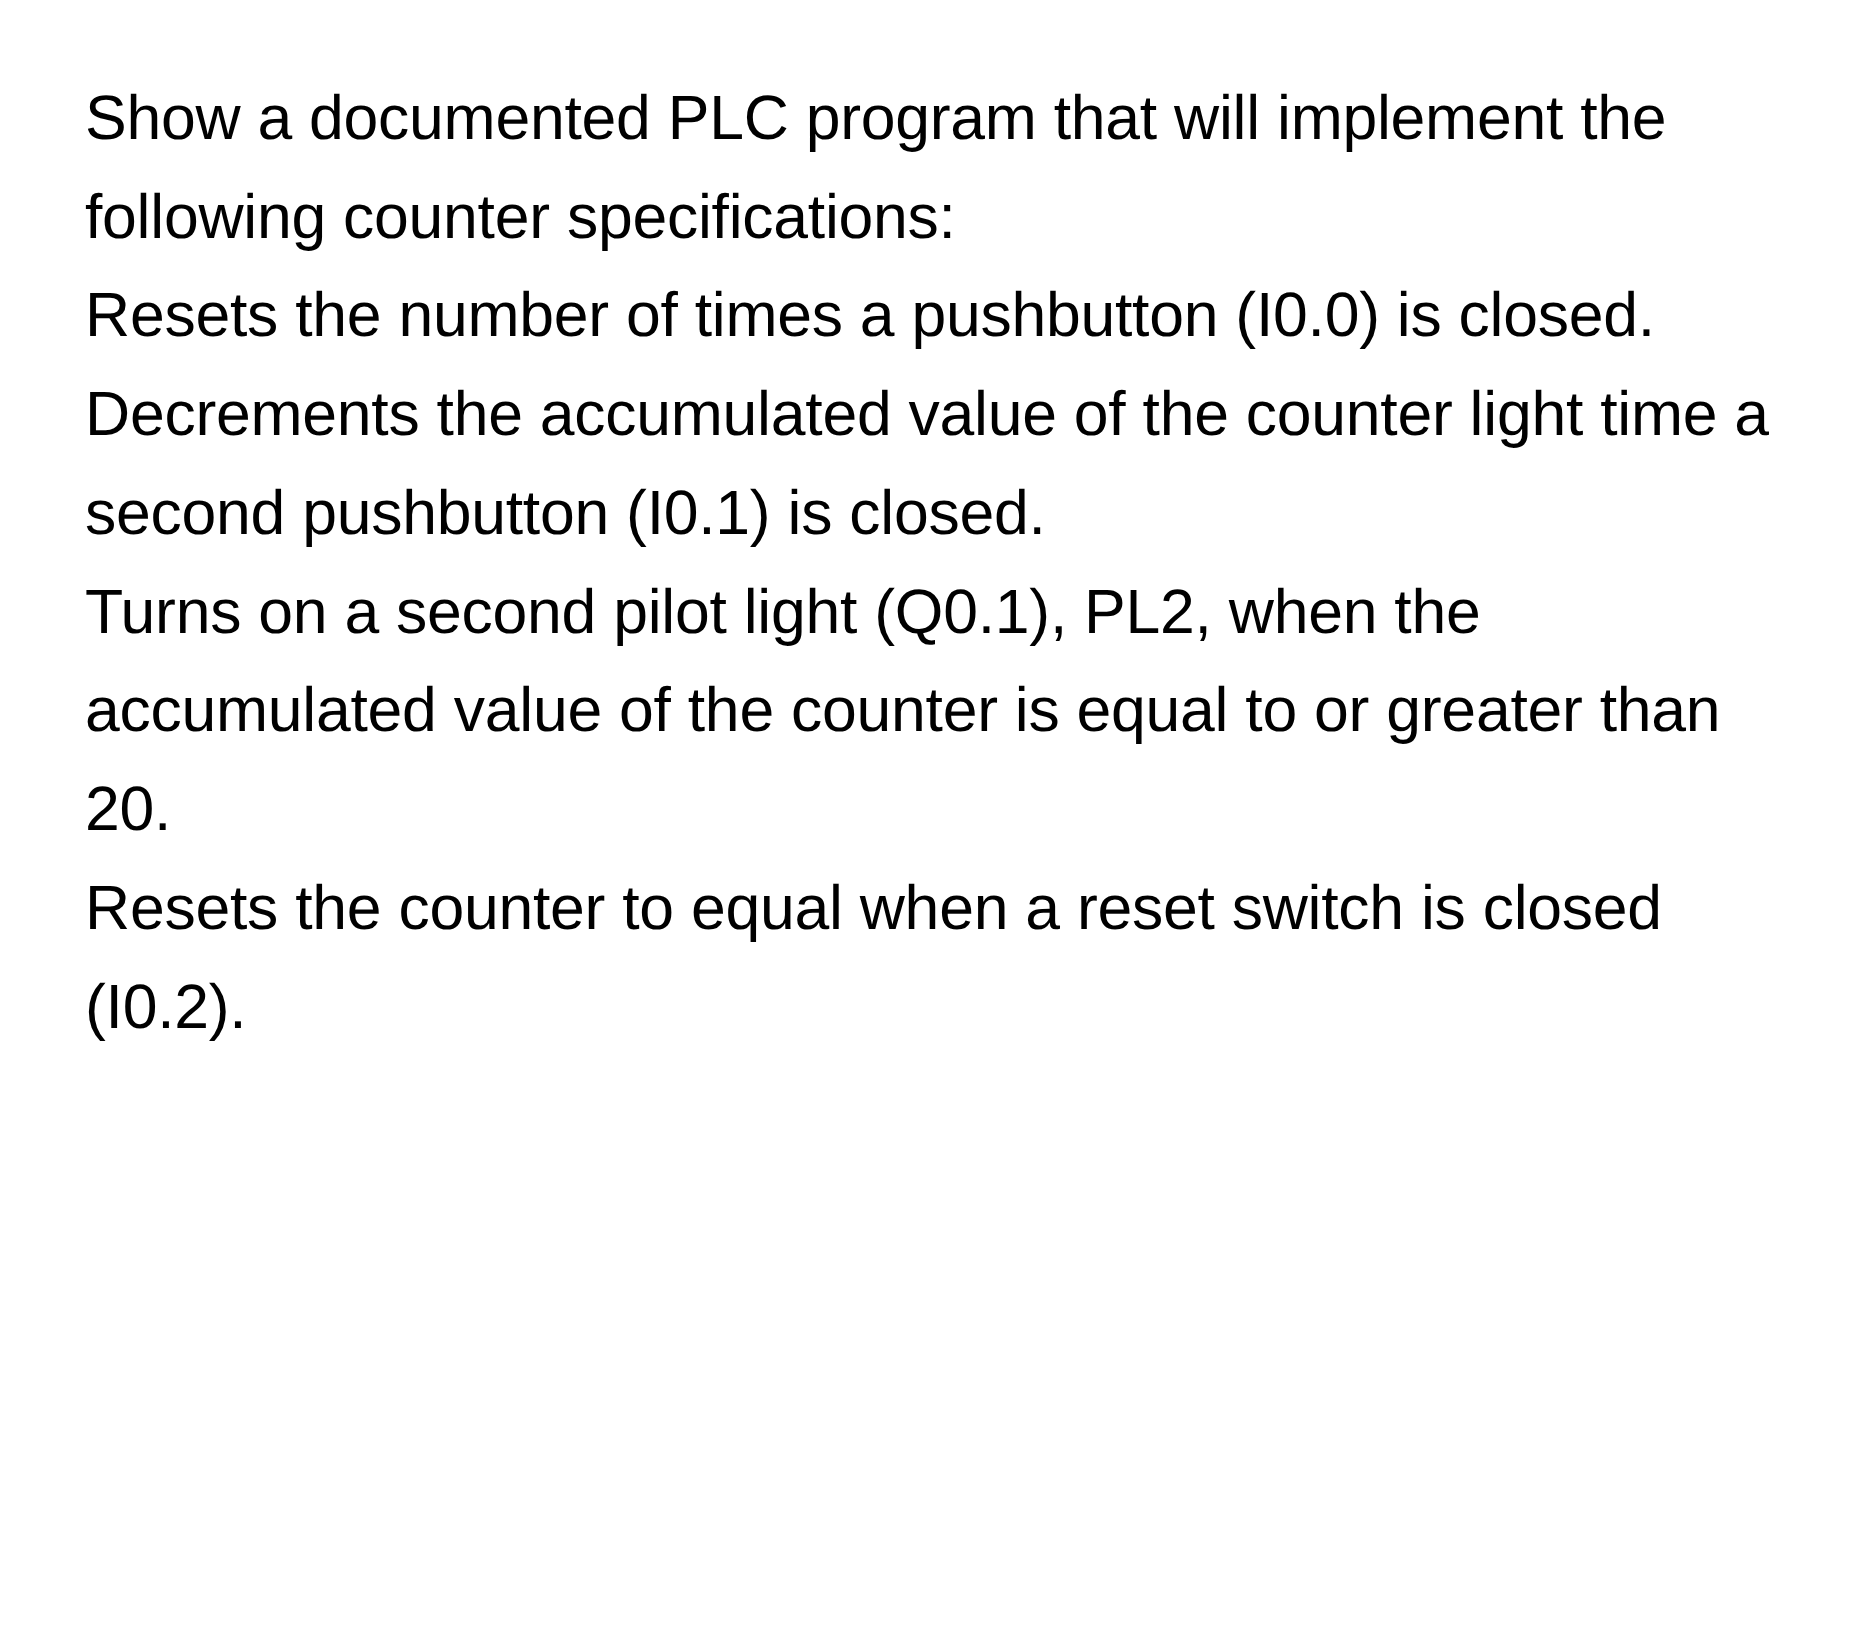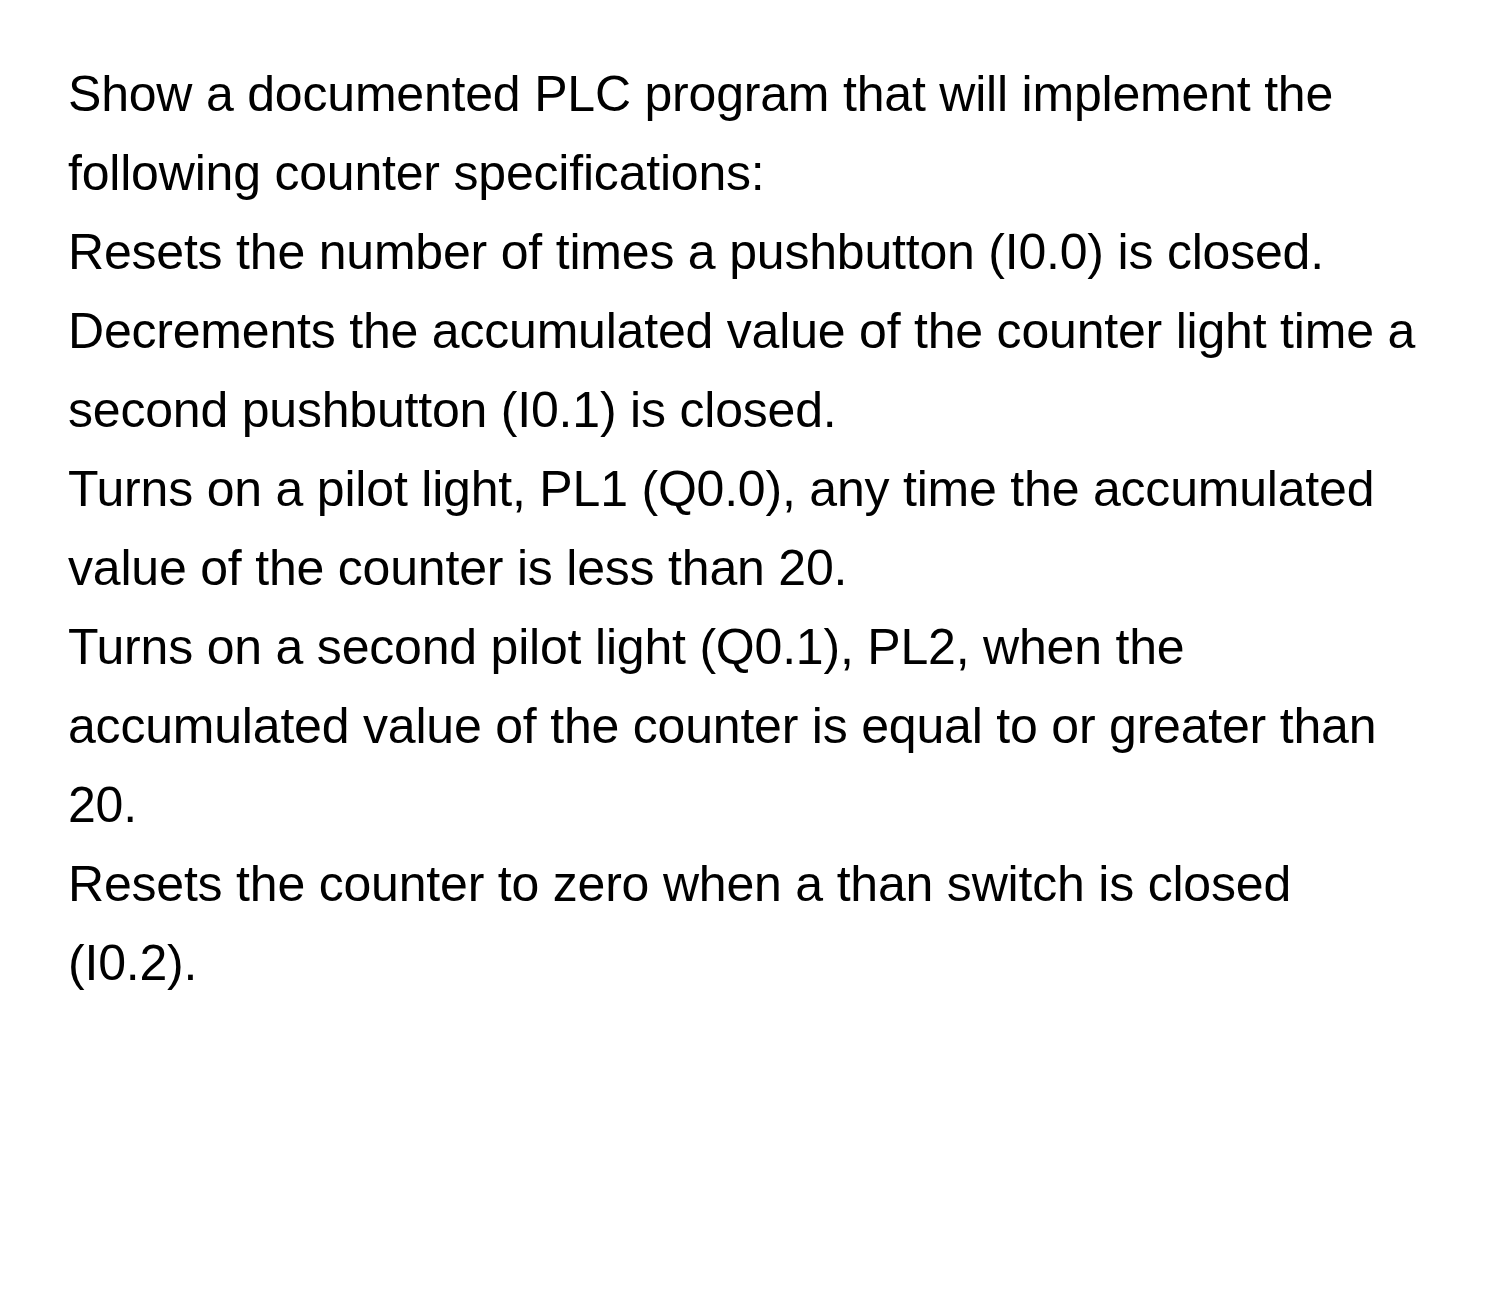--- a/index.html
+++ b/index.html
@@ -24,16 +24,15 @@
       display: block;
     }
   </style>
 </head>
 <body>
 
 <div class="content">
   <span class="para">Show a documented PLC program that will implement the following counter specifications:</span>
   <span class="para">Resets the number of times a pushbutton (I0.0) is closed.</span>
   <span class="para">Decrements the accumulated value of the counter light time a second pushbutton (I0.1) is closed.</span>
-  <span class="para">Turns on a pilot light, PL1 (Q0.0), any time the accumulated value of the counter is less than 20.</span>
   <span class="para">Turns on a second pilot light (Q0.1), PL2, when the accumulated value of the counter is equal to or greater than 20.</span>
-  <span class="para">Resets the counter to zero when a than switch is closed (I0.2).</span>
+  <span class="para">Resets the counter to equal when a reset switch is closed (I0.2).</span>
 </div>
 
 </body></html>

